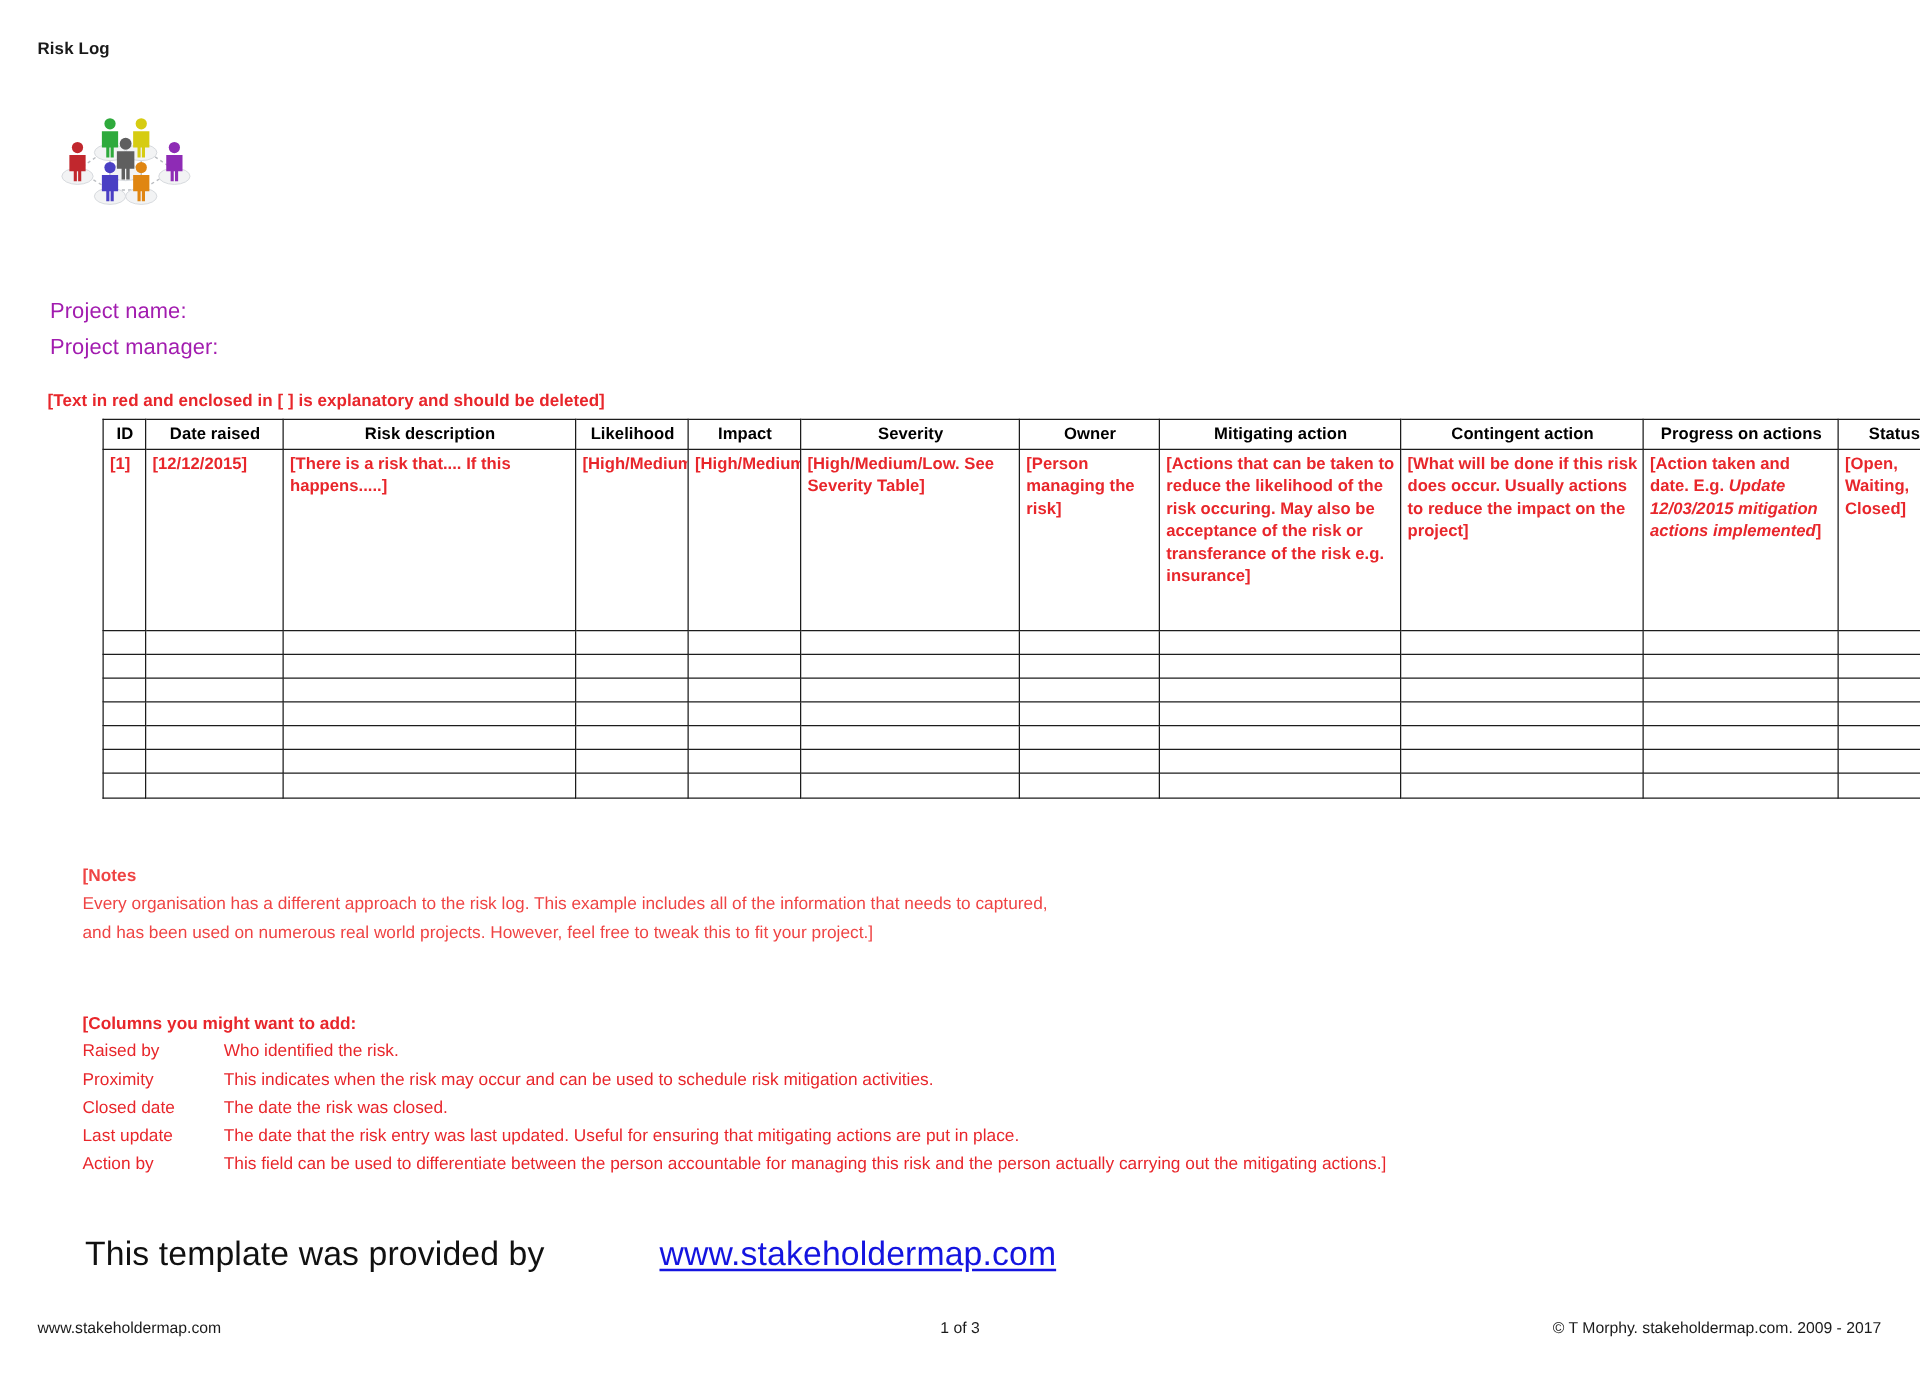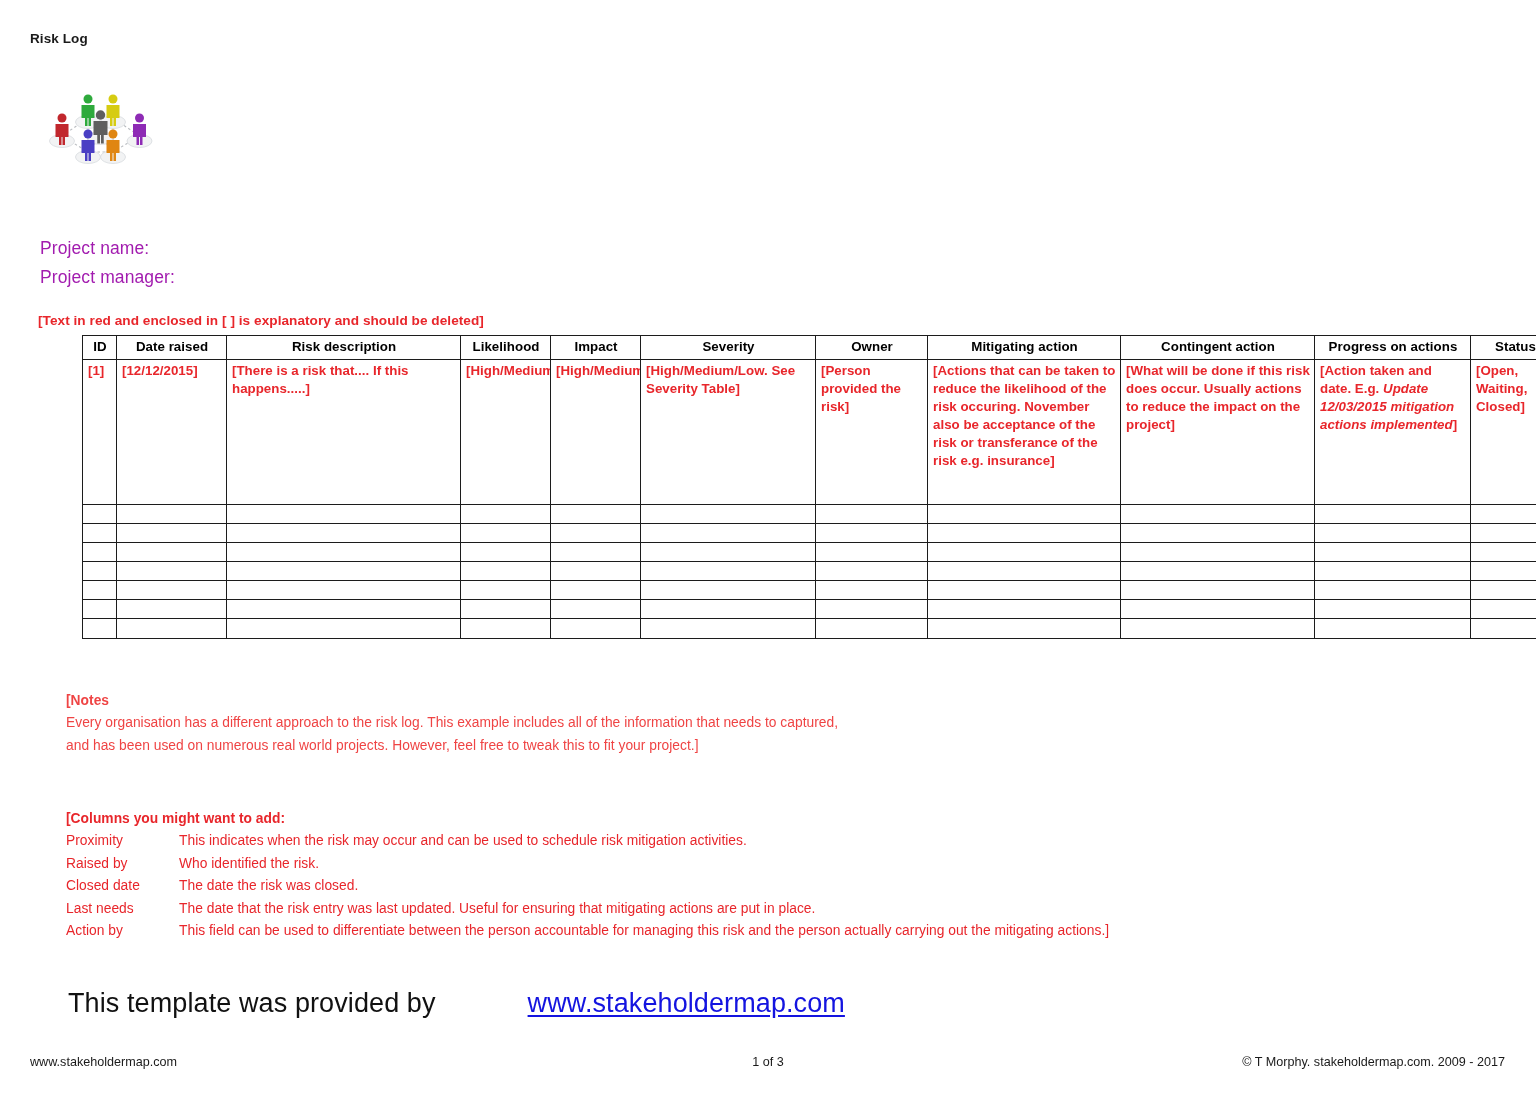--- a/index.html
+++ b/index.html
@@ -327,22 +327,22 @@
         </tr>
       </thead>
       <tbody>
         <tr>
           <td class="sample">[1]</td>
           <td class="sample">[12/12/2015]</td>
           <td class="sample">[There is a risk that.... If this happens.....]</td>
           <td class="sample">[High/Medium/Low]</td>
           <td class="sample">[High/Medium/Low]</td>
           <td class="sample">[High/Medium/Low. See Severity Table]</td>
-          <td class="sample">[Person provided the risk]</td>
-          <td class="sample">[Actions that can be taken to reduce the likelihood of the risk occuring. November also be acceptance of the risk or transferance of the risk e.g. insurance]</td>
+          <td class="sample">[Person managing the risk]</td>
+          <td class="sample">[Actions that can be taken to reduce the likelihood of the risk occuring. May also be acceptance of the risk or transferance of the risk e.g. insurance]</td>
           <td class="sample">[What will be done if this risk does occur. Usually actions to reduce the impact on the project]</td>
           <td class="sample"><span>[Action taken and date. E.g. </span><span class="ital">Update 12/03/2015 mitigation actions implemented</span><span>]</span></td>
           <td class="sample">[Open, Waiting, Closed]</td>
         </tr>
       <tr class="blank-row">
             <td>&nbsp;</td>
             <td>&nbsp;</td>
             <td>&nbsp;</td>
             <td>&nbsp;</td>
             <td>&nbsp;</td>
@@ -439,33 +439,33 @@
     <div class="notes-heading">[Notes</div>
     <div>Every organisation  has a different approach to the risk log. This example includes all of the information that needs to captured,</div>
     <div>and has been used on numerous real world projects. However, feel free to tweak this to fit your project.]</div>
   </div>
 
   <div class="addcols">
     <div class="addcols-heading">[Columns you might want to add:</div>
     <table class="addcols-table">
       <tbody id="addcols-body">
           <tr>
+            <td class="term">Raised by</td>
+            <td>Who identified the risk.</td>
+          </tr>
+          <tr>
             <td class="term">Proximity</td>
             <td>This indicates when the risk may occur and can be used to schedule risk mitigation activities.</td>
-          </tr>
-          <tr>
-            <td class="term">Raised by</td>
-            <td>Who identified the risk.</td>
           </tr>
           <tr>
             <td class="term">Closed date</td>
             <td>The date the risk was closed.</td>
           </tr>
           <tr>
-            <td class="term">Last needs</td>
+            <td class="term">Last update</td>
             <td>The date that the risk entry was last updated. Useful for ensuring that mitigating actions are put in place.</td>
           </tr>
           <tr>
             <td class="term">Action by</td>
             <td>This field can be used to differentiate between the person accountable for managing this risk and the person actually carrying out the mitigating actions.]</td>
           </tr>
         </tbody>
     </table>
   </div>
 

